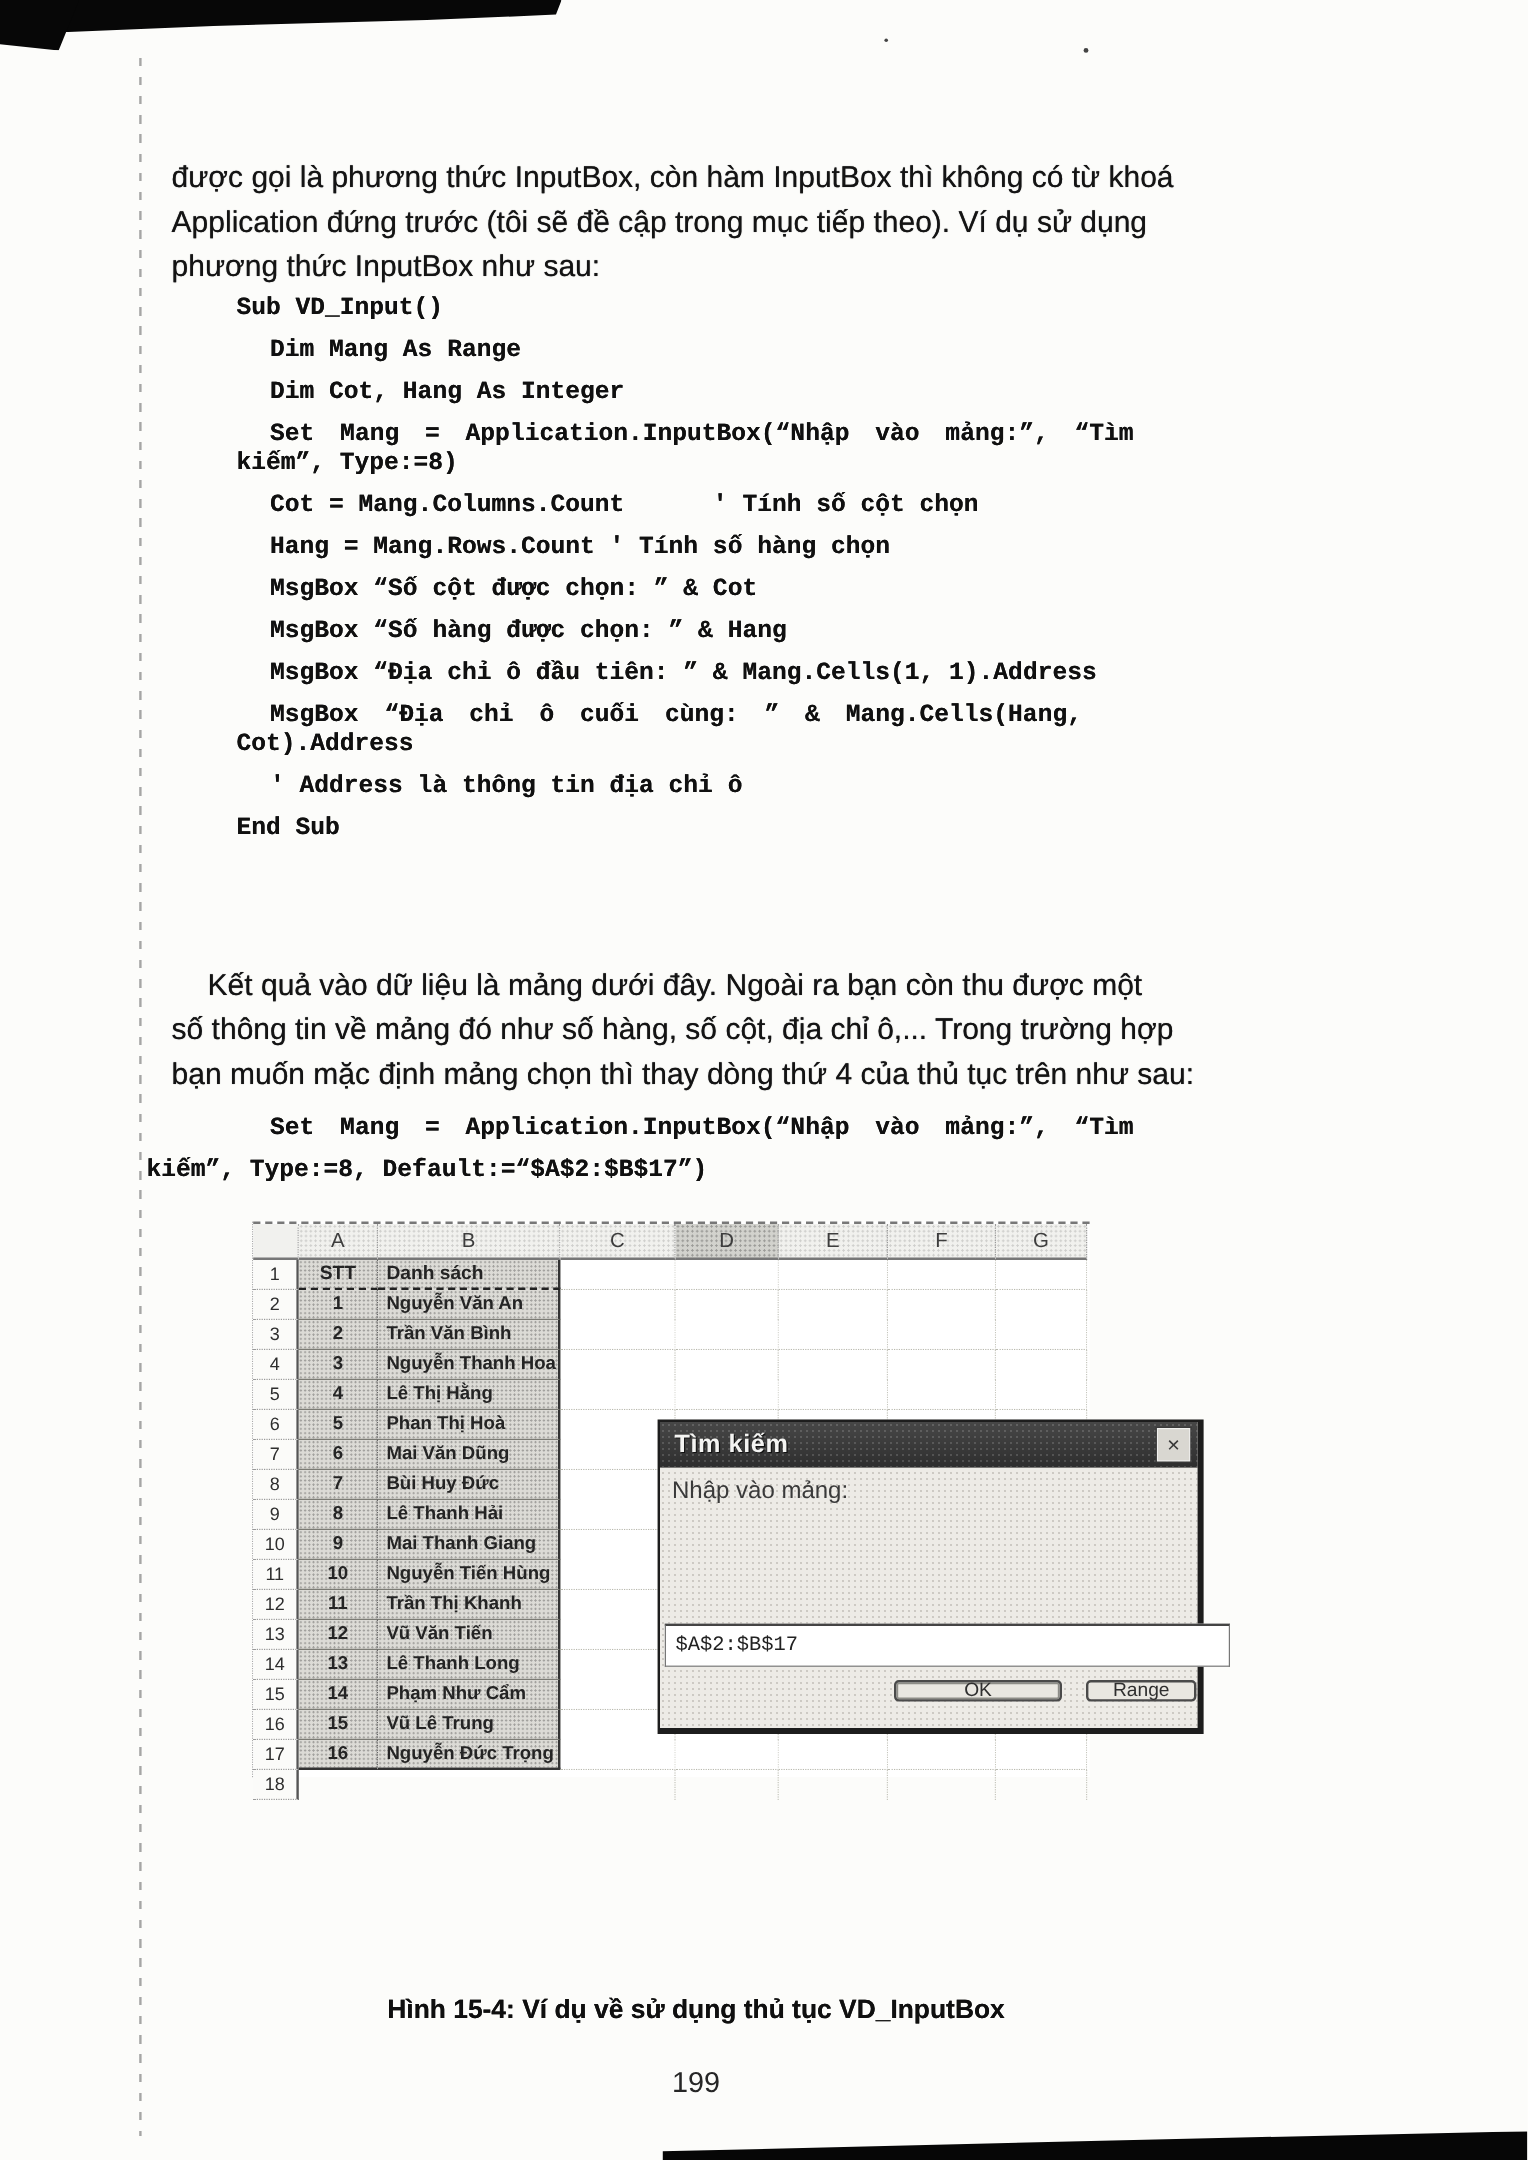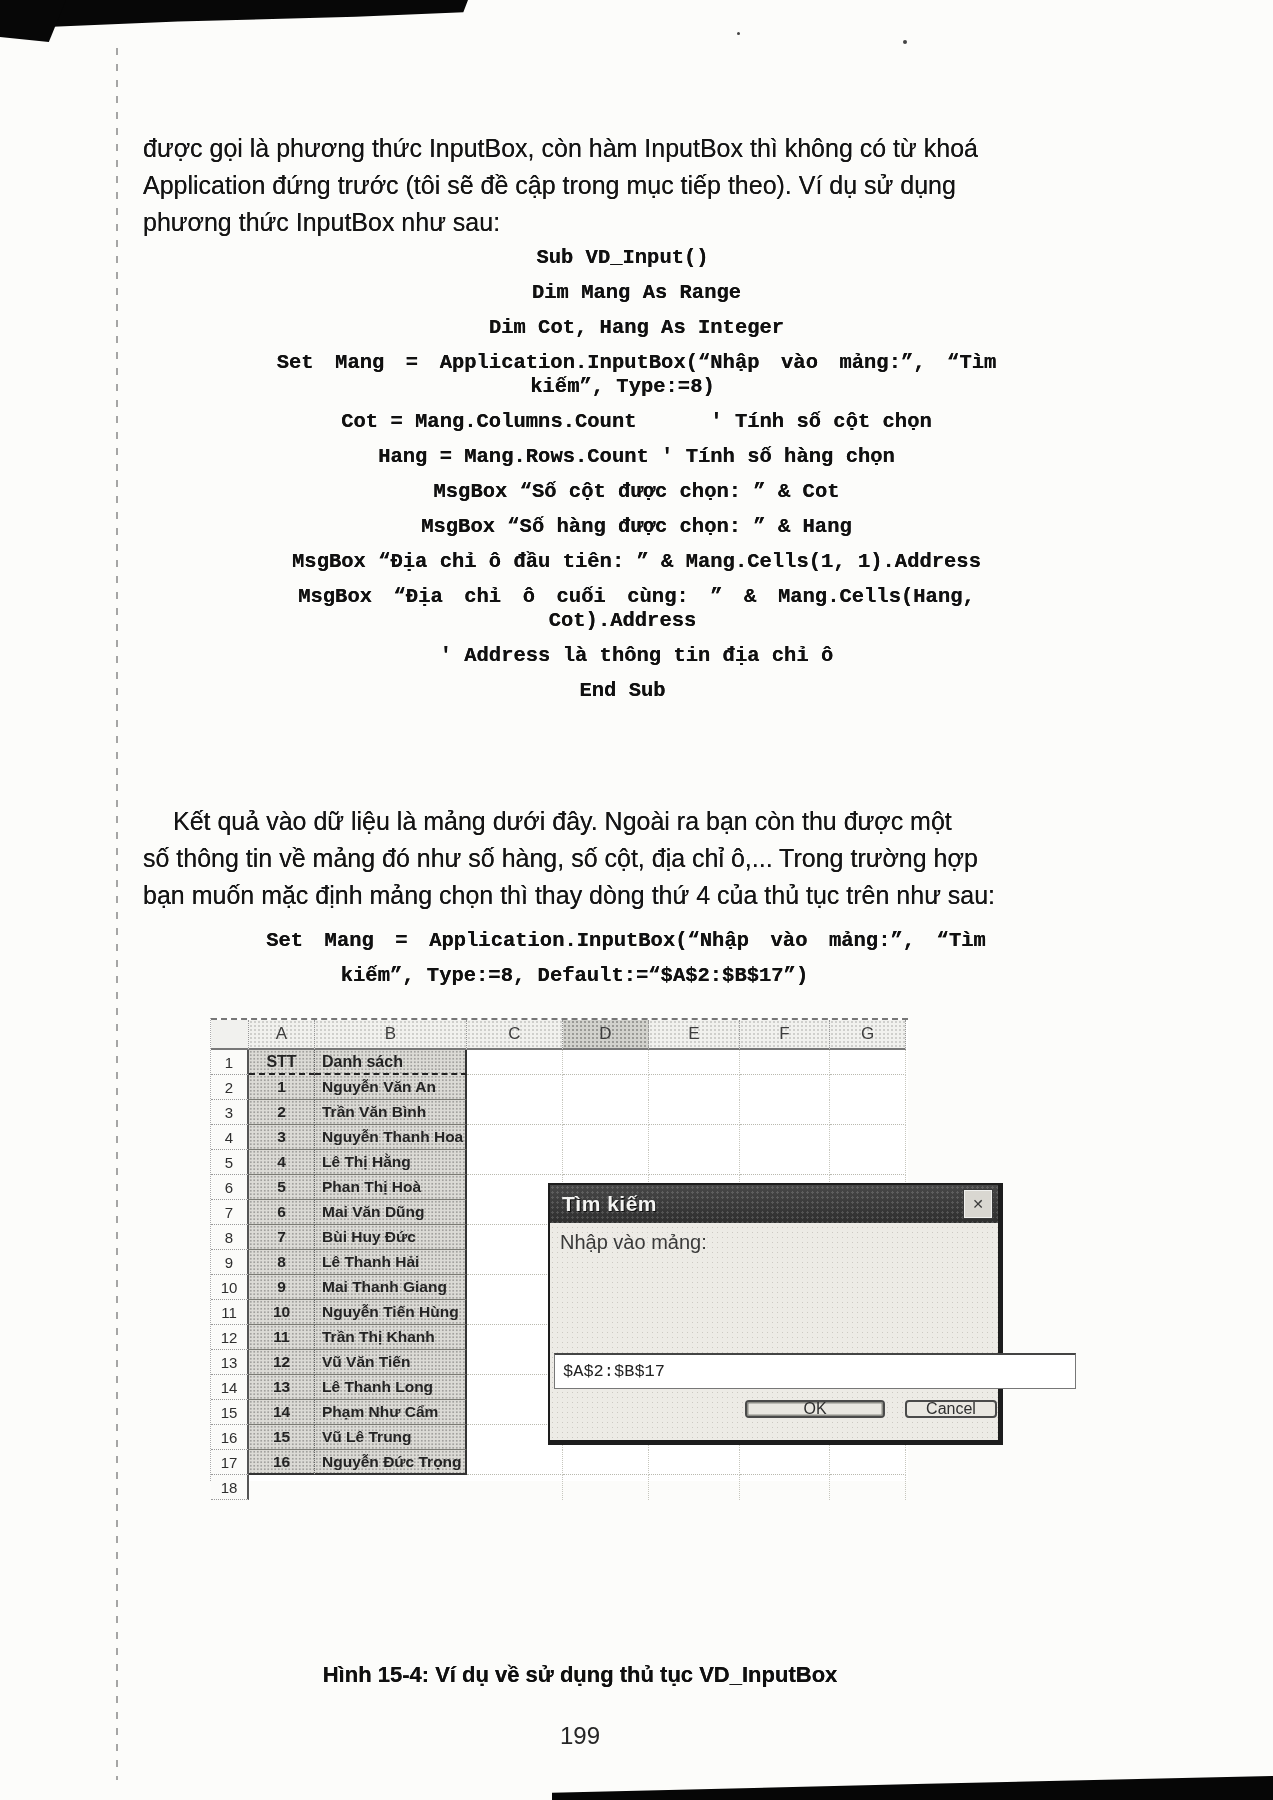--- a/index.html
+++ b/index.html
@@ -18,21 +18,21 @@
   .speck{position:absolute;background:#444;border-radius:50%;}
 
   
   .para{position:absolute;left:143px;width:874px;font-size:25px;line-height:37px;color:#141414;
         text-shadow:0 0 .6px #333;}
   .para .ln{white-space:pre;}
   .indent{ text-indent:30px;}
 
   
   .code{position:absolute;left:143px;width:905px;font-family:"Liberation Mono","DejaVu Sans Mono",monospace;
-        font-size:20.5px;font-weight:bold;color:#101010;text-shadow:0 0 .5px #222;text-align:center;}
+        font-size:20.5px;font-weight:bold;color:#101010;text-shadow:0 0 .5px #222;}
   .cl{white-space:pre-wrap;line-height:26px;margin-bottom:9px;}
   .ind1{padding-left:54px;}
   .ind2{padding-left:82px;}
   .cont{margin-top:-11px;}
   .wide{word-spacing:.45em;}
   .code2{left:122px;}
   .code2 .first{padding-left:103px;}
 
   
   .sheet{position:absolute;left:210px;top:1018px;width:697px;height:463px;background:#fff;
@@ -68,21 +68,21 @@
        background-image:radial-gradient(rgba(90,85,75,.22) .9px,transparent 1px);background-size:5px 5px;}
   .dlg-title{height:38px;display:flex;align-items:center;padding:0 6px 0 12px;box-sizing:border-box;
        background-image:radial-gradient(rgba(255,255,255,.15) 1px,transparent 1.2px),
                         linear-gradient(#474747,#2e2e2e);background-size:5px 5px,100% 100%;}
   .dlg-title .t{color:#f4f4f2;font-weight:bold;font-size:21px;letter-spacing:.5px;text-shadow:1px 1px 0 #111;}
   .dlg-close{margin-left:auto;width:26px;height:26px;background:#d9d7d1;border:1px solid #f1f1ef;
        outline:1px solid #3a3a3a;color:#3a3a3a;font-size:14px;display:flex;align-items:center;
        justify-content:center;}
   .dlg-body{position:relative;height:222px;}
   .dlg-label{position:absolute;left:10px;top:8px;font-size:20px;color:#3a3a3a;}
-  .dlg-input{position:absolute;left:4px;top:130px;width:522px;height:36px;box-sizing:border-box;
+  .dlg-input{position:absolute;left:4px;top:130px;width:471px;height:36px;box-sizing:border-box;
        background:#fff;border:1px solid #777;border-top:2px solid #444;
        font-family:"Liberation Mono",monospace;font-size:17px;color:#222;
        display:flex;align-items:center;padding-left:8px;}
   .btn{position:absolute;top:177px;height:18px;box-sizing:border-box;background:#e9e7e1;
        border:2px solid #4a4a4a;border-radius:4px;font-size:16px;color:#2f2f2f;
        display:flex;align-items:center;justify-content:center;}
   .btn-ok{left:195px;width:140px;box-shadow:inset 0 0 0 1.5px #8d8d87;}
   .btn-cancel{left:355px;width:92px;}
 
   
@@ -332,21 +332,21 @@
 
   <div class="dlg">
     <div class="dlg-title">
       <span class="t">Tìm kiếm</span>
       <span class="dlg-close">✕</span>
     </div>
     <div class="dlg-body">
       <div class="dlg-label">Nhập vào mảng:</div>
       <div class="dlg-input">$A$2:$B$17</div>
       <div class="btn btn-ok">OK</div>
-      <div class="btn btn-cancel">Cancel</div>
+      <div class="btn btn-cancel">Range</div>
     </div>
   </div>
 
   <div class="caption">Hình 15-4: Ví dụ về sử dụng thủ tục VD_InputBox</div>
   <div class="pagenum">199</div>
 
   <div class="bottom-wedge"></div>
 </div>
 
 </body></html>

